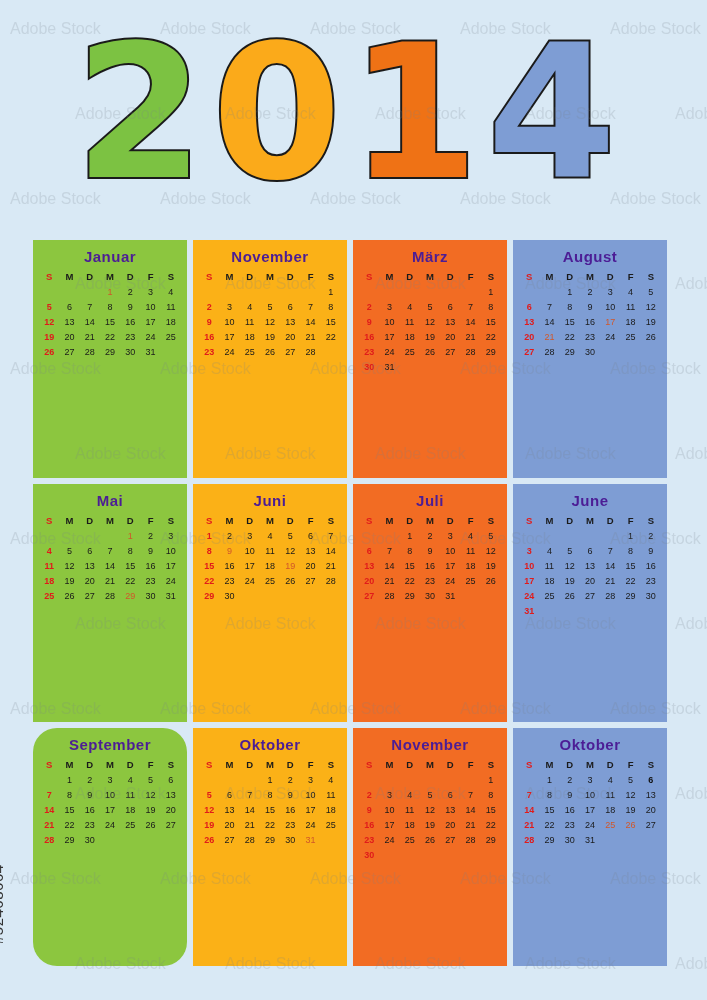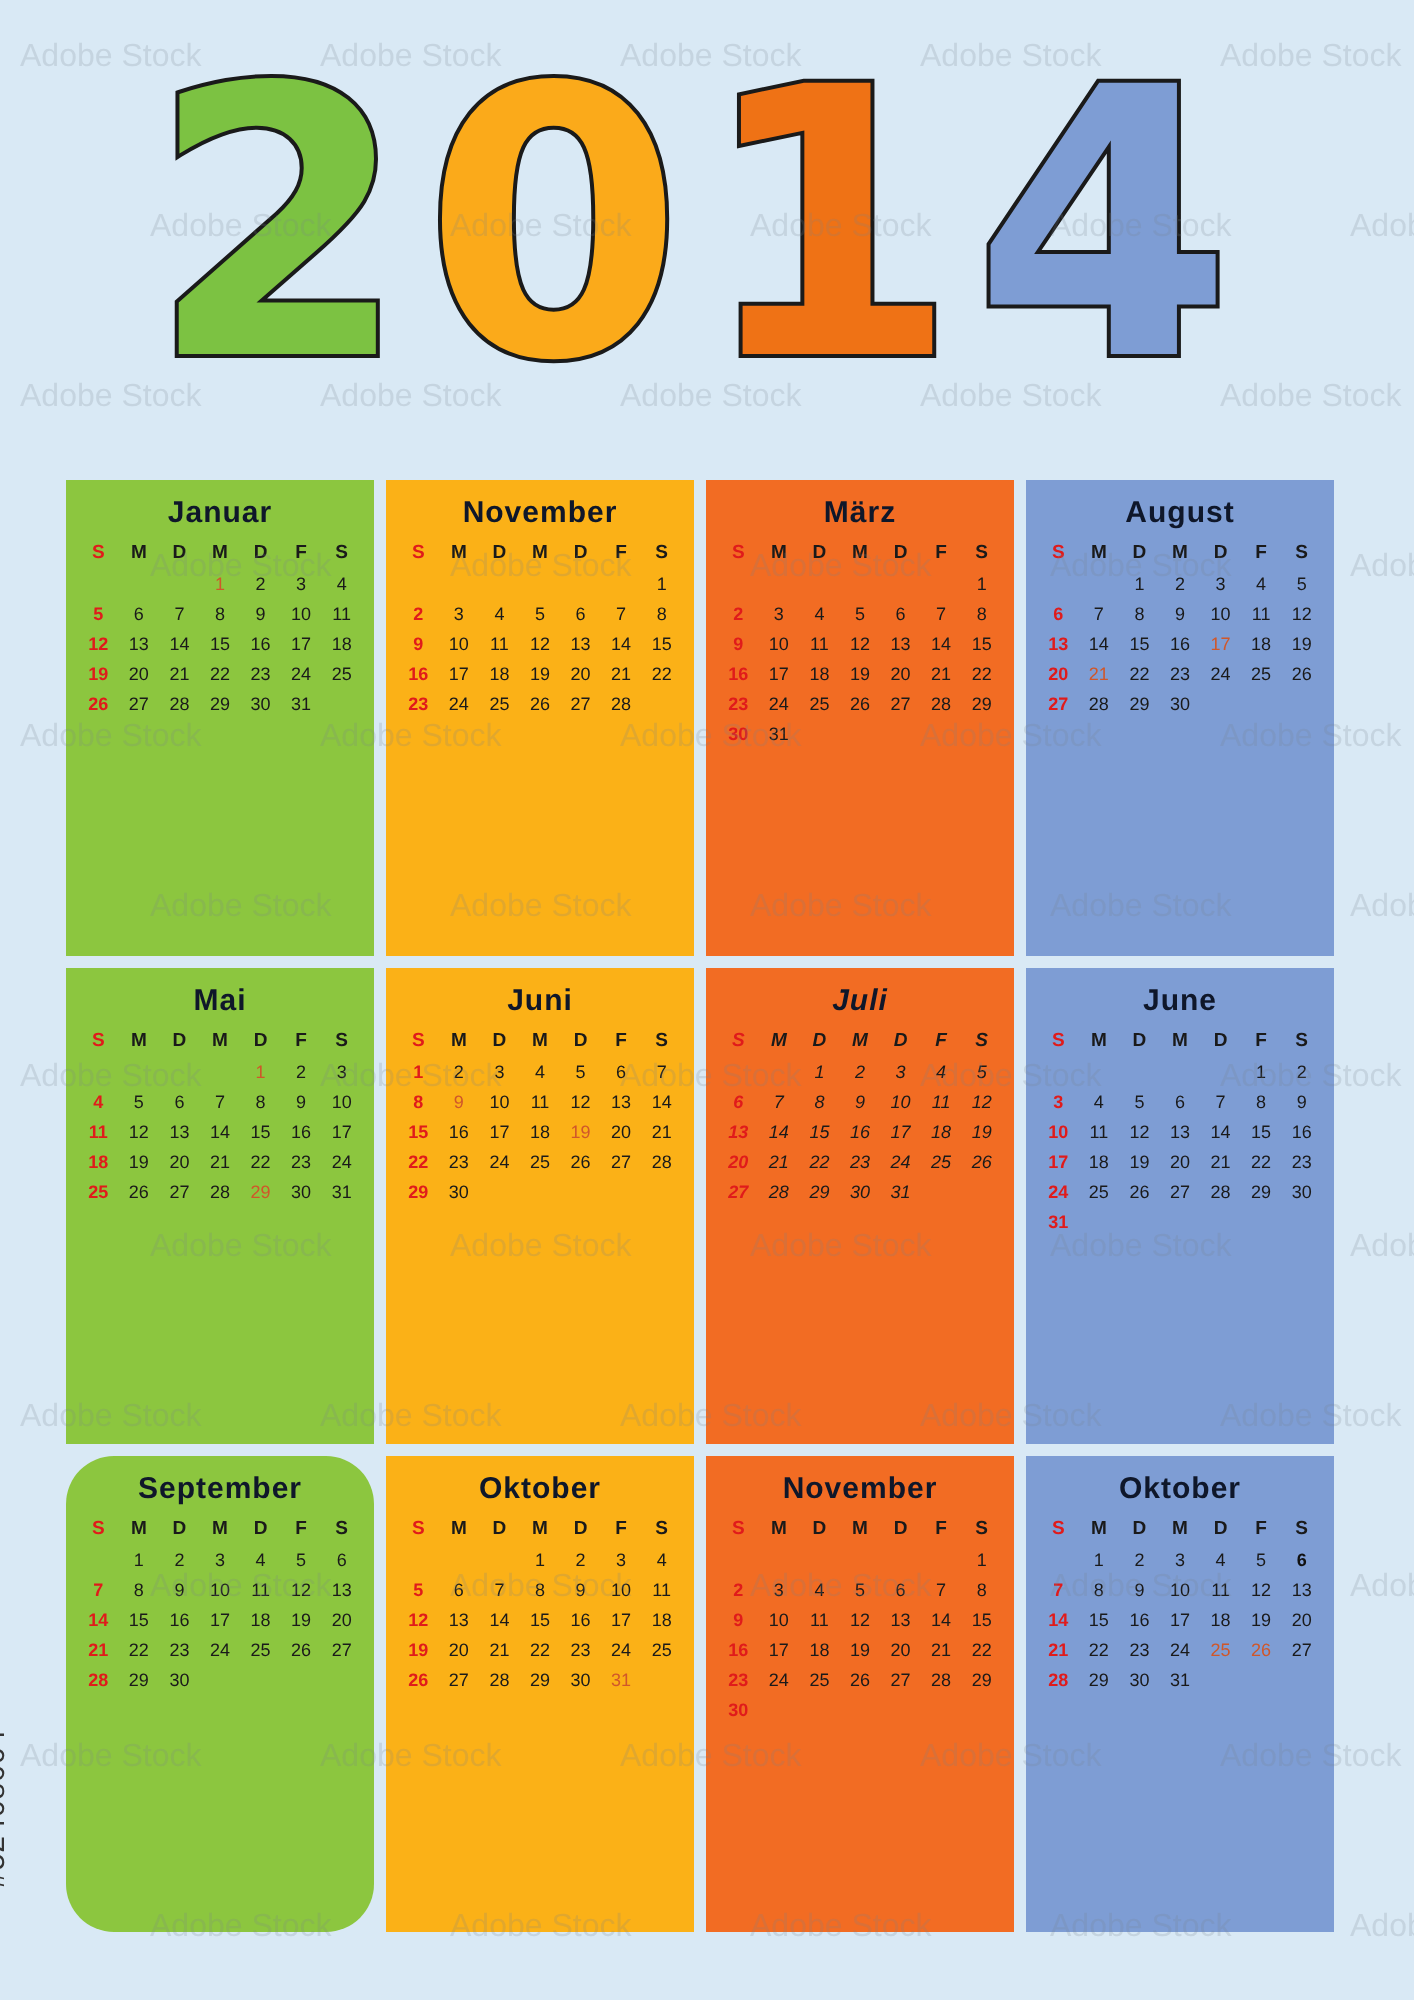--- a/index.html
+++ b/index.html
@@ -53,21 +53,21 @@
     width: 154px;
     height: 238px;
     box-sizing: border-box;
     padding: 8px 6px 4px 6px;
     position: relative;
   }
   .month-title {
     text-align: center;
     font-weight: bold;
     font-size: 15px;
-    color: #0f172a;
+    color: #4c1d95;
     margin-bottom: 6px;
     letter-spacing: 0.5px;
   }
   .dow-row {
     display: grid;
     grid-template-columns: repeat(7, 1fr);
     font-size: 9.5px;
     font-weight: bold;
     text-align: center;
     color: #1a1a1a;
@@ -421,21 +421,21 @@
         <div class="day">23</div>
         <div class="day">24</div>
         <div class="day">25</div>
         <div class="day">26</div>
         <div class="day">27</div>
         <div class="day">28</div>
         <div class="day sunday">29</div>
         <div class="day">30</div>
       </div>
     </div>
-    <div class="month-card" style="background: rgb(242, 108, 35); font-style: italic;">
+    <div class="month-card" style="background: rgb(242, 108, 35);">
       <div class="month-title">Juli</div>
       <div class="dow-row">
         <div class="sun">S</div>
         <div>M</div>
         <div>D</div>
         <div>M</div>
         <div>D</div>
         <div>F</div>
         <div>S</div>
       </div>

